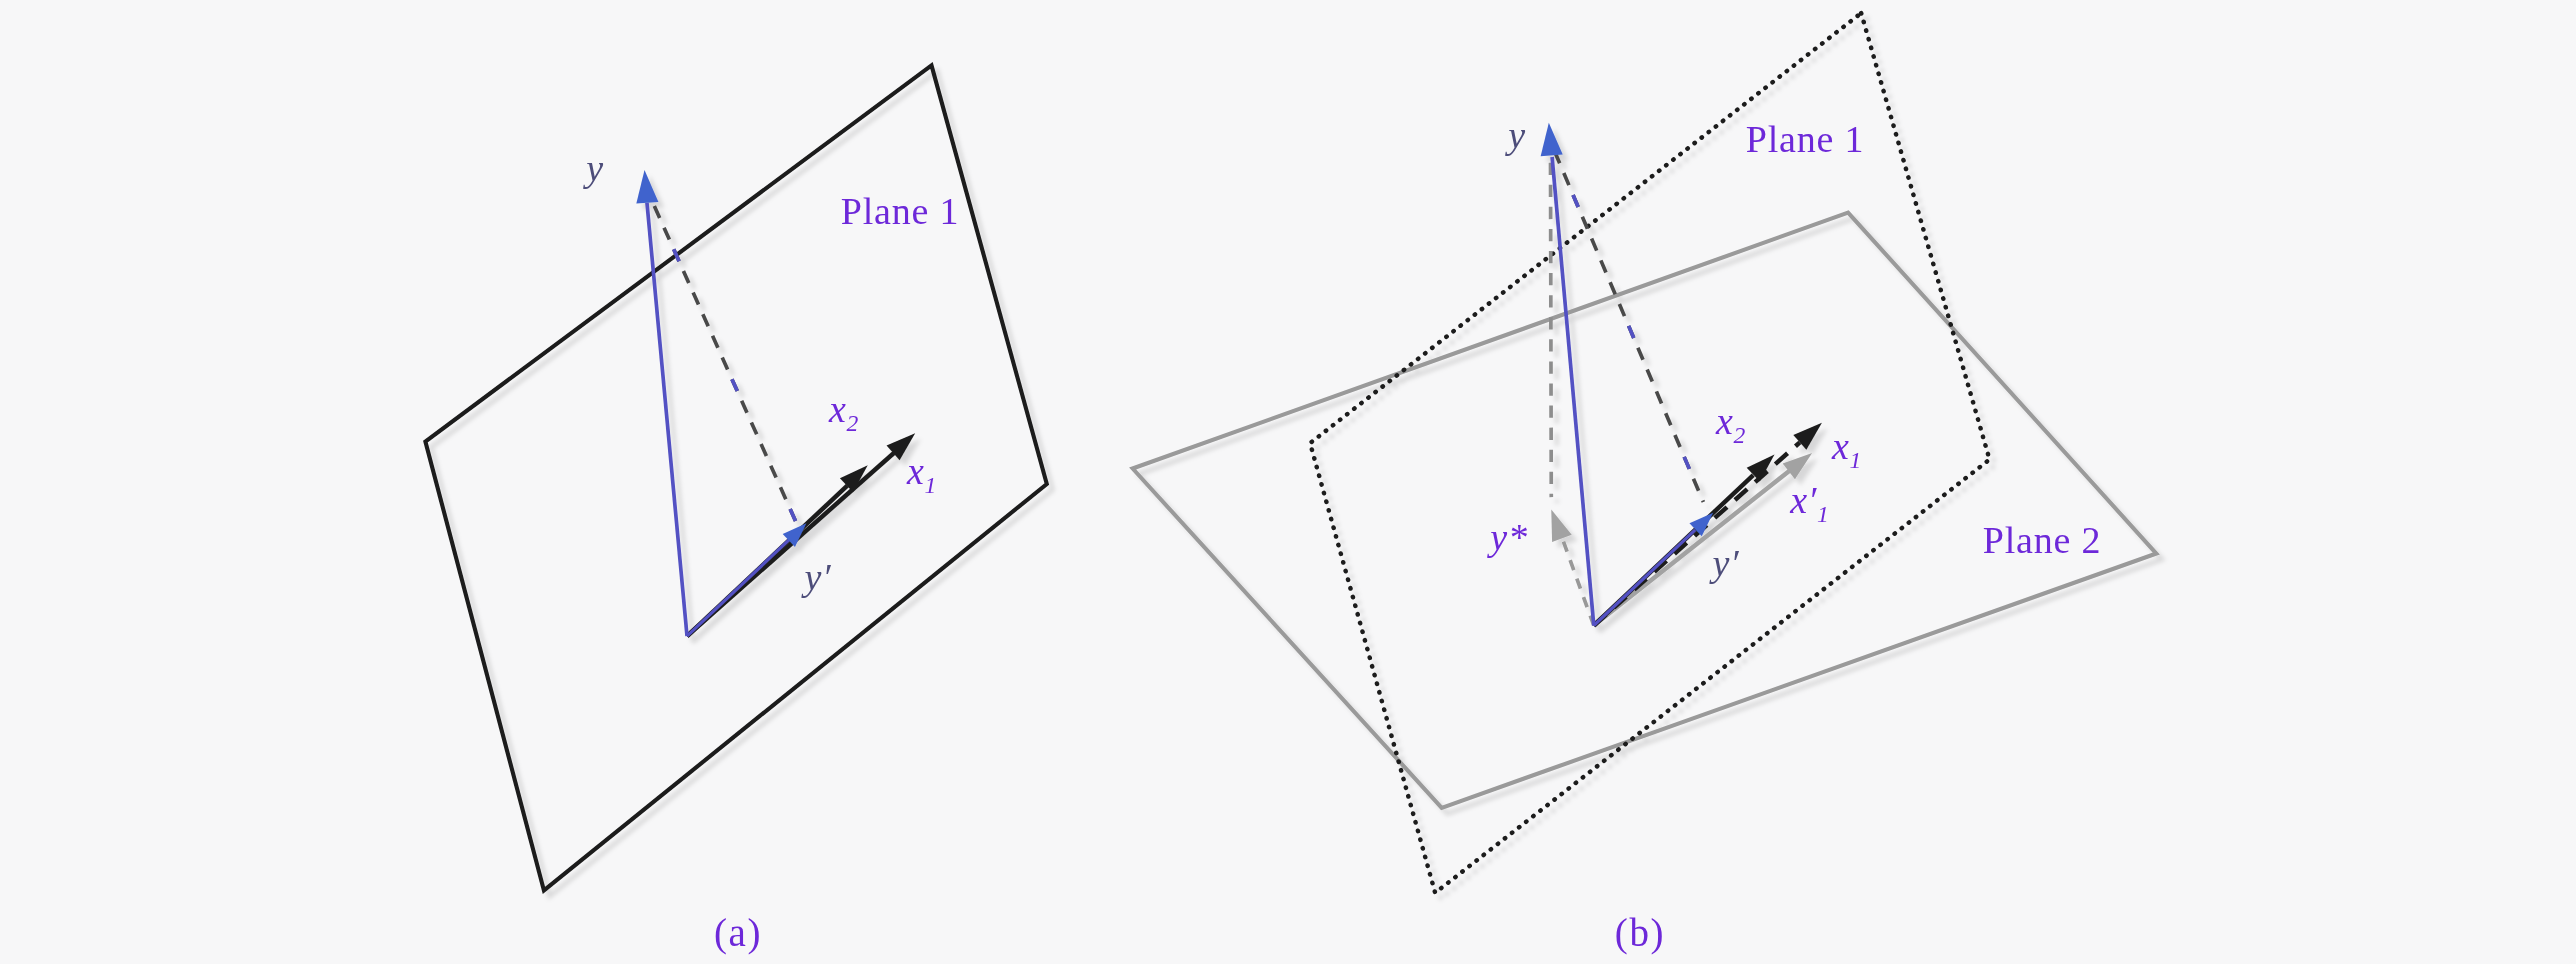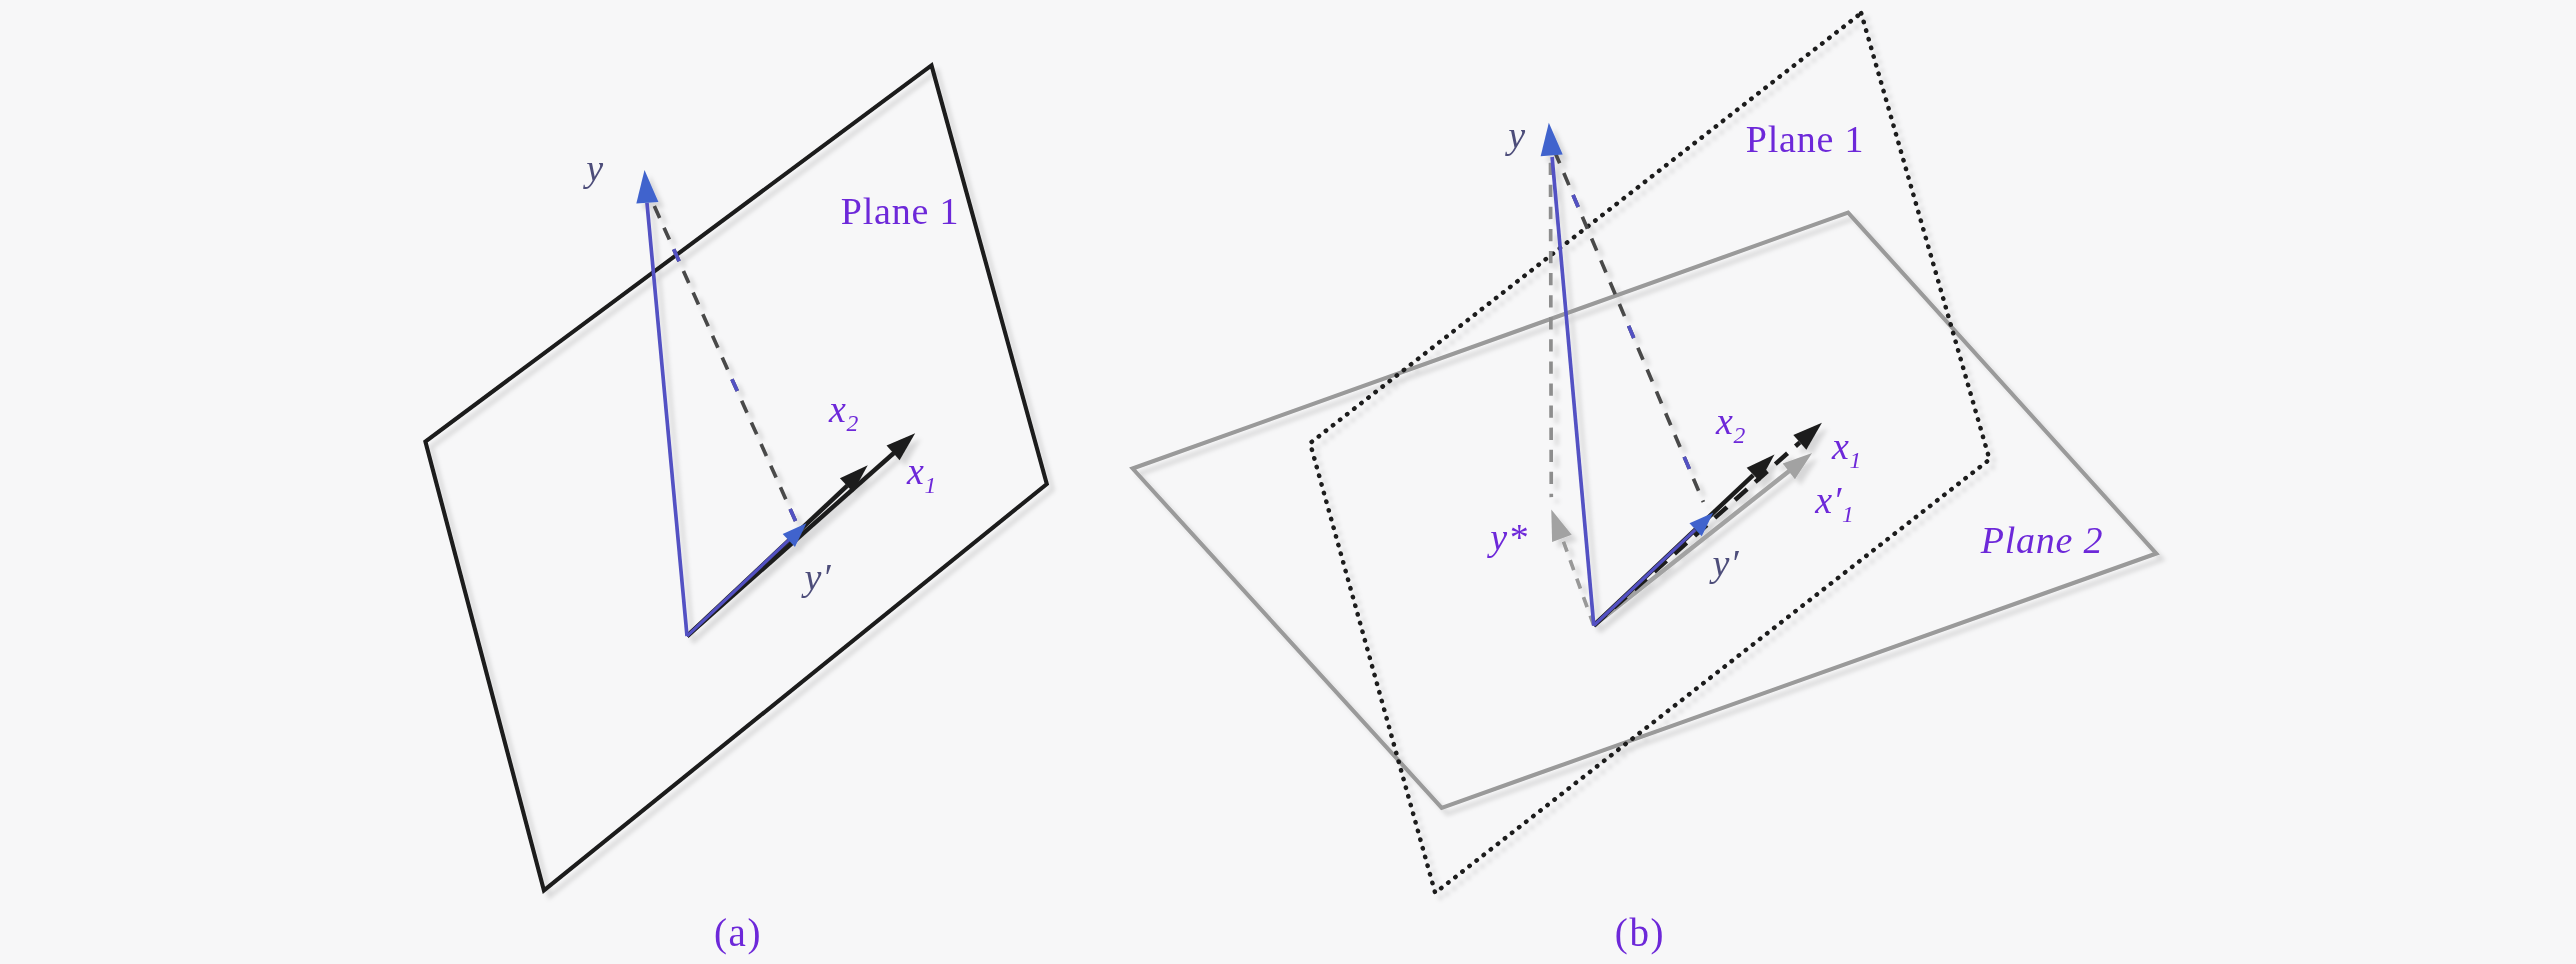--- a/index.html
+++ b/index.html
@@ -100,27 +100,27 @@
   <span class="lbl" style="left:922px; top:471px;"><span>x</span><sub>1</sub></span>
 
   <span class="lbl bluish" style="left:818px; top:577px;"><span>y′</span></span>
 
   <span class="lbl caption" style="left:738px; top:932px;">(a)</span>
 
   <span class="lbl bluish" style="left:1517px; top:135px;"><span>y</span></span>
 
   <span class="lbl upright" style="left:1805px; top:139px;">Plane 1</span>
 
-  <span class="lbl upright" style="left:2042px; top:540px;font-style:italic;">Plane 2</span>
+  <span class="lbl upright" style="left:2042px; top:540px;">Plane 2</span>
 
   <span class="lbl" style="left:1731px; top:421px;"><span>x</span><sub>2</sub></span>
 
   <span class="lbl" style="left:1847px; top:446px;"><span>x</span><sub>1</sub></span>
 
-  <span class="lbl" style="left:1810px; top:500px;margin-left:25px;"><span>x′</span><sub>1</sub></span>
+  <span class="lbl" style="left:1810px; top:500px;"><span>x′</span><sub>1</sub></span>
 
   <span class="lbl" style="left:1509px; top:537px;"><span>y*</span></span>
 
   <span class="lbl bluish" style="left:1726px; top:563px;"><span>y′</span></span>
 
   <span class="lbl caption" style="left:1640px; top:932px;">(b)</span>
 
 </div>
 
 

